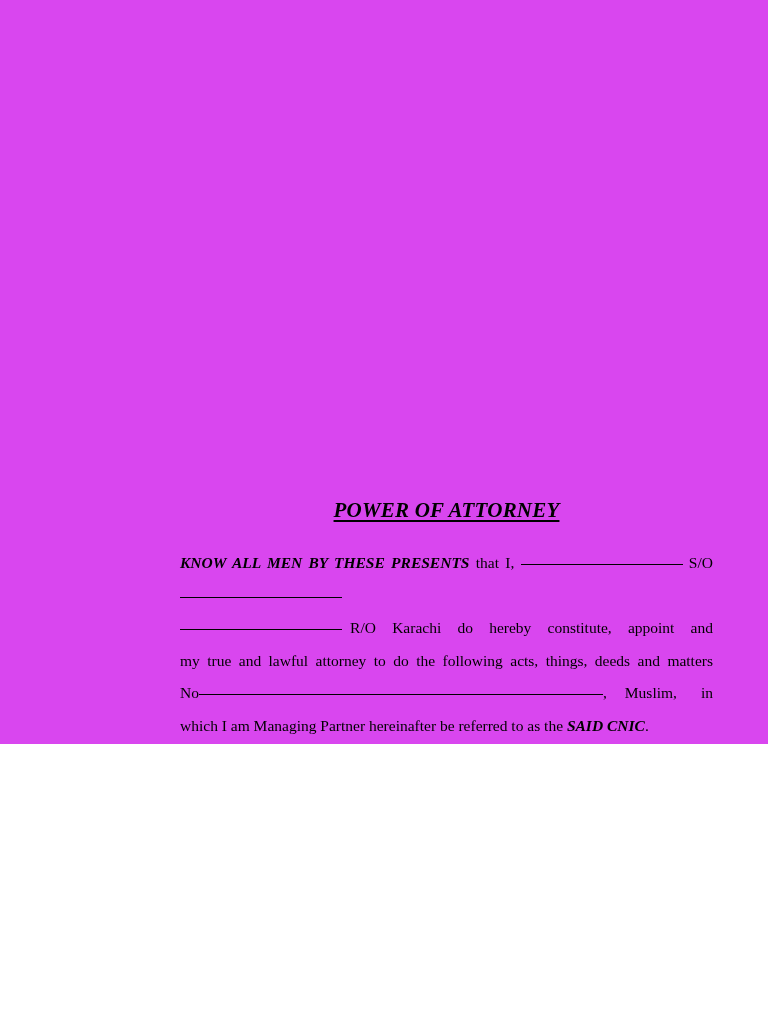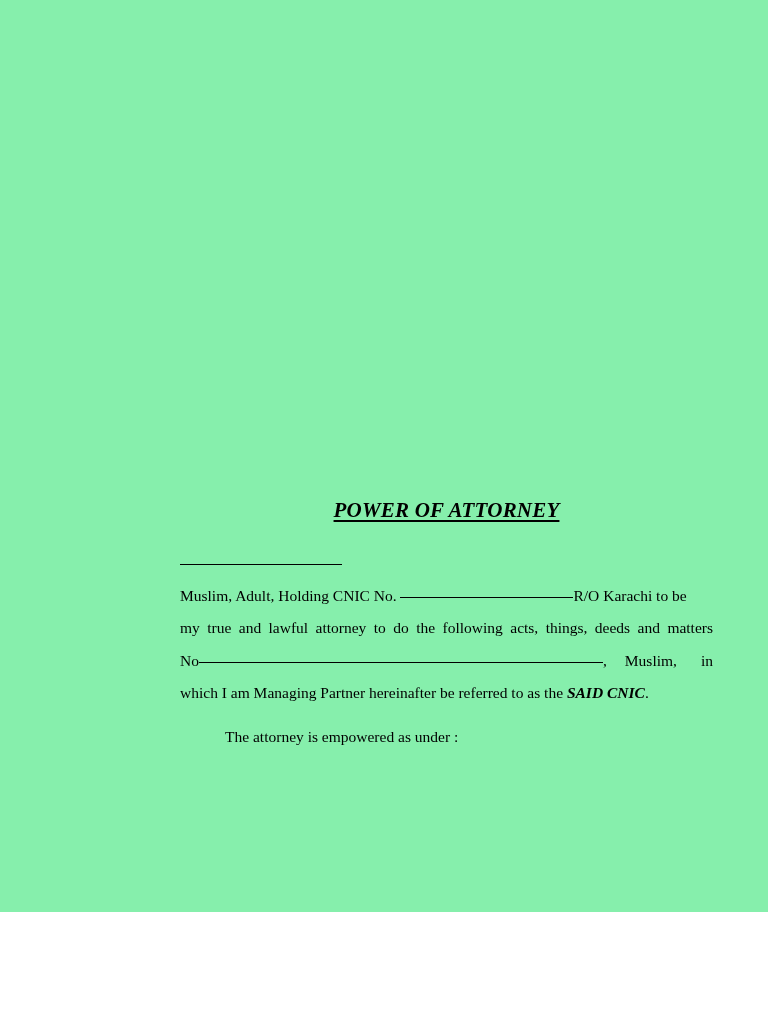--- a/index.html
+++ b/index.html
@@ -16,22 +16,22 @@
     color: #000000;
     -webkit-font-smoothing: antialiased;
   }
 
   
   .page {
     position: absolute;
     left: 0;
     top: 0;
     width: 768px;
-    height: 912px;
-    background: #86efac;
+    height: 744px;
+    background: #d946ef;
   }
 
   
   .top-blank {
     position: absolute;
     left: 0;
     top: 0;
     width: 768px;
     height: 500px;
   }
@@ -121,35 +121,35 @@
 <div class="page">
 
   <div class="top-blank"></div>
 
   <div class="doc-body">
 
     <h1 class="doc-title">POWER OF ATTORNEY</h1>
 
     <div class="para">
 
+      <span class="ln"><span class="bi">KNOW ALL MEN BY THESE PRESENTS</span><span> that I, </span><span class="blank b-name1"></span><span> S/O</span></span>
 
       <span class="ln"><span class="blank b-name2"></span></span>
 
+      <span class="ln"><span class="blank b-cnic1"></span><span> R/O  Karachi  do  hereby  constitute,  appoint  and</span></span>
 
 
-      <span class="ln ragged"><span>Muslim, Adult, Holding CNIC No. </span><span class="blank b-cnic2"></span><span>R/O Karachi to be</span></span>
 
       <span class="ln"><span>my true and lawful attorney to do the following acts, things, deeds and matters</span></span>
 
 
       <span class="ln"><span>No</span><span class="blank b-room"></span><span>,   Muslim,    in</span></span>
 
       <span class="ln ragged"><span>which I am Managing Partner hereinafter be referred to as the </span><span class="bi">SAID CNIC</span><span>.</span></span>
 
     </div>
 
-    <div class="sub-line">The attorney is empowered as under :</div>
 
   </div>
 
   <div class="bottom-blank"></div>
 
 </div>
 
 </body></html>

